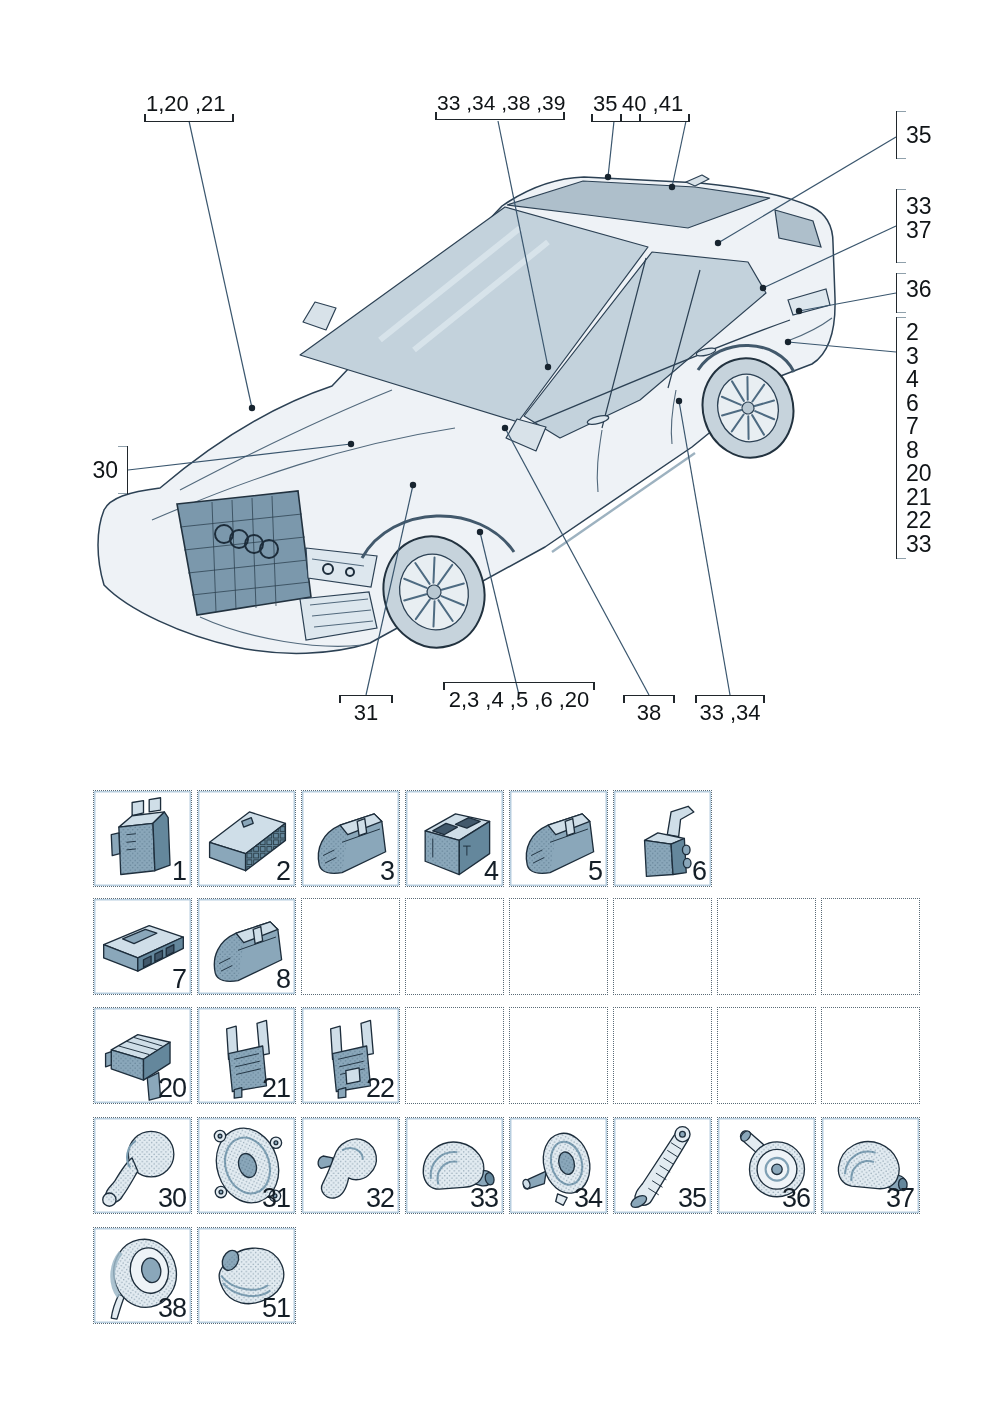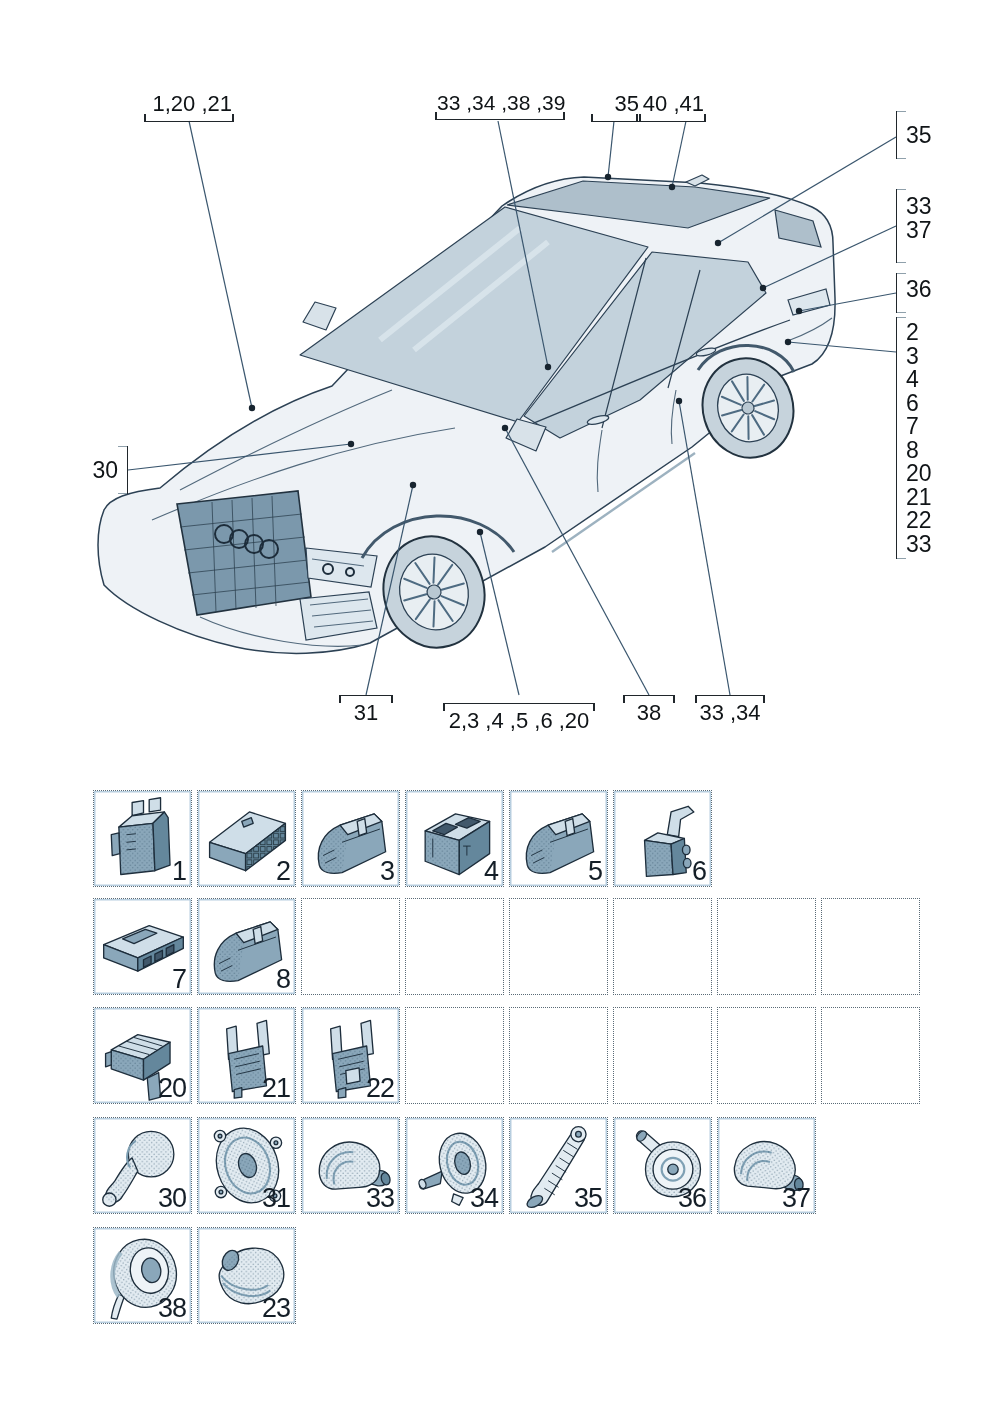--- a/index.html
+++ b/index.html
@@ -21,21 +21,21 @@
   .hub{fill:#b9c8d2;stroke:#2c4154;stroke-width:1.2}
   .grille{fill:#7b98ac;stroke:#22323f;stroke-width:1.6}
   .ggrid{stroke:#2b3f4e;stroke-width:1;fill:none;opacity:.75}
   .rings{fill:none;stroke:#1d2d3b;stroke-width:2}
   .lite{fill:#dde7ee;stroke:#2c4154;stroke-width:1.2}
   .leader{stroke:#3a566e;stroke-width:1.2;fill:none}
   .dot{fill:#17242f}
   
   .callout{position:absolute;font-size:22px;line-height:1.25;color:#101417;
            box-sizing:border-box;white-space:nowrap;}
-  .co-under{text-align:right;border-bottom:1.6px solid #20262b;padding:0 2px 3px 2px;}
+  .co-under{text-align:left;border-bottom:1.6px solid #20262b;padding:0 2px 3px 2px;}
   .co-under::before,.co-under::after{content:"";position:absolute;bottom:-1px;width:1.6px;height:8px;background:#20262b;}
   .co-under::before{left:0}.co-under::after{right:0}
   .co-over{text-align:center;border-top:1.6px solid #20262b;padding:3px 2px 0 2px;}
   .co-over::before,.co-over::after{content:"";position:absolute;top:-1px;width:1.6px;height:8px;background:#20262b;}
   .co-over::before{left:0}.co-over::after{right:0}
   .co-left{text-align:left;border-left:1.7px solid #20262b;padding:2px 0 0 9px;font-size:23px;}
   .co-left::before,.co-left::after{content:"";position:absolute;left:0;width:9px;height:1.4px;background:#8fa0ab;}
   .co-left::before{top:0}.co-left::after{bottom:0}
   .co-right{text-align:right;border-right:1.7px solid #20262b;padding:2px 9px 0 0;font-size:23px;}
   .co-right::before,.co-right::after{content:"";position:absolute;right:0;width:9px;height:1.4px;background:#8fa0ab;}
@@ -368,21 +368,21 @@
       <circle class="dot" cx="413" cy="485" r="3.2"></circle>
     <circle class="dot" cx="480" cy="532" r="3.2"></circle>
       <circle class="dot" cx="505" cy="428" r="3.2"></circle>
     <circle class="dot" cx="679" cy="401" r="3.2"></circle>
   </g>
 </svg>
 
 <div class="callout co-under" style="left:144px;top:90px;width:90px;">1,20 ,21</div>
 <div class="callout co-under" style="left:435px;top:90px;width:130px;font-size:21px;">33 ,34 ,38 ,39</div>
 <div class="callout co-under" style="left:591px;top:90px;width:50px;">35</div>
-<div class="callout co-under" style="left:636px;top:90px;width:70px;">40 ,41</div>
+<div class="callout co-under" style="left:620px;top:90px;width:70px;">40 ,41</div>
 
 <div class="callout co-left" style="left:896px;top:111px;width:46px;height:48px;padding-top:10px;">35</div>
 <div class="callout co-left" style="left:896px;top:189px;width:46px;height:74px;padding-top:6px;">
   <span class="stk">33</span>
   <span class="stk">37</span>
 </div>
 <div class="callout co-left" style="left:896px;top:273px;width:46px;height:40px;">36</div>
 <div class="callout co-left" style="left:896px;top:317px;width:48px;height:242px;padding-top:4px;">
   <span class="stk">2</span>
   <span class="stk">3</span>
@@ -392,21 +392,21 @@
   <span class="stk">8</span>
   <span class="stk">20</span>
   <span class="stk">21</span>
   <span class="stk">22</span>
   <span class="stk">33</span>
 </div>
 
 <div class="callout co-right" style="left:86px;top:446px;width:42px;height:48px;padding-top:10px;">30</div>
 
 <div class="callout co-over" style="left:339px;top:695px;width:54px;">31</div>
-<div class="callout co-over" style="left:443px;top:703px;width:152px;">2,3 ,4 ,5 ,6 ,20</div>
+<div class="callout co-over" style="left:443px;top:682px;width:152px;">2,3 ,4 ,5 ,6 ,20</div>
 <div class="callout co-over" style="left:623px;top:695px;width:52px;">38</div>
 <div class="callout co-over" style="left:695px;top:695px;width:70px;">33 ,34</div>
 
 <div id="grid">
 
   <div class="grow" style="top:0">
     <div class="cell filled">
       <svg class="part-art" viewBox="0 0 100 96">
           <use href="#p1"></use>
         </svg>
@@ -499,20 +499,26 @@
       <span class="pn">30</span>
     </div>
     <div class="cell filled">
       <svg class="part-art" viewBox="0 0 100 96">
           <use href="#p31"></use>
         </svg>
       <span class="pn">31</span>
     </div>
     <div class="cell filled">
       <svg class="part-art" viewBox="0 0 100 96">
+          <use href="#p32"></use>
+        </svg>
+      <span class="pn">32</span>
+    </div>
+    <div class="cell filled">
+      <svg class="part-art" viewBox="0 0 100 96">
           <use href="#p33"></use>
         </svg>
       <span class="pn">33</span>
     </div>
     <div class="cell filled">
       <svg class="part-art" viewBox="0 0 100 96">
           <use href="#p34"></use>
         </svg>
       <span class="pn">34</span>
     </div>
@@ -540,17 +546,17 @@
     <div class="cell filled">
       <svg class="part-art" viewBox="0 0 100 96">
           <use href="#p38"></use>
         </svg>
       <span class="pn">38</span>
     </div>
     <div class="cell filled">
       <svg class="part-art" viewBox="0 0 100 96">
           <use href="#p41"></use>
         </svg>
-      <span class="pn">23</span>
+      <span class="pn">51</span>
     </div>
   </div>
 
 </div>
 
 </body></html>

